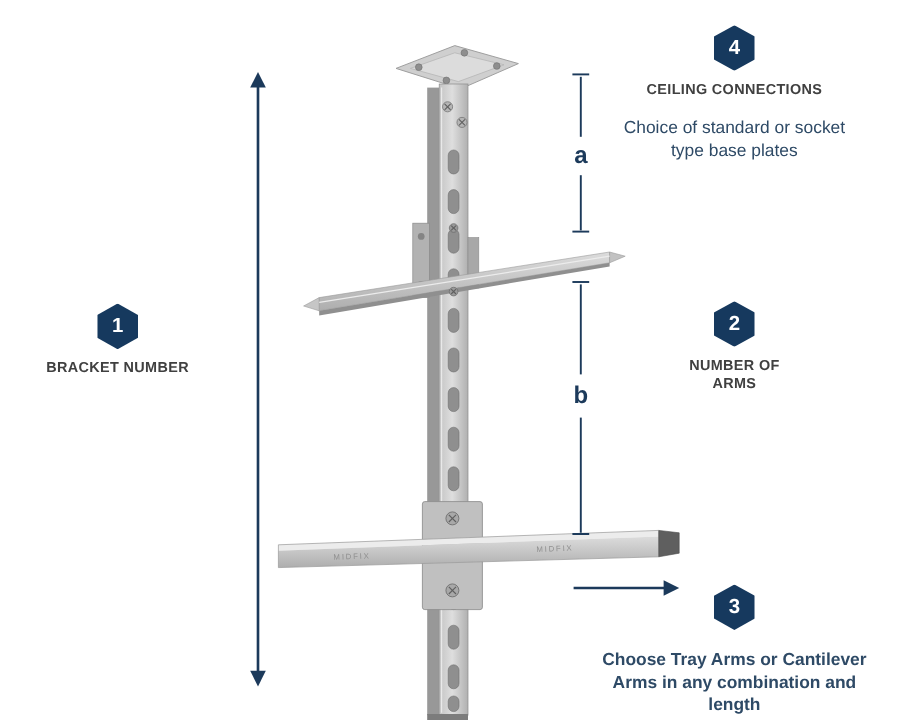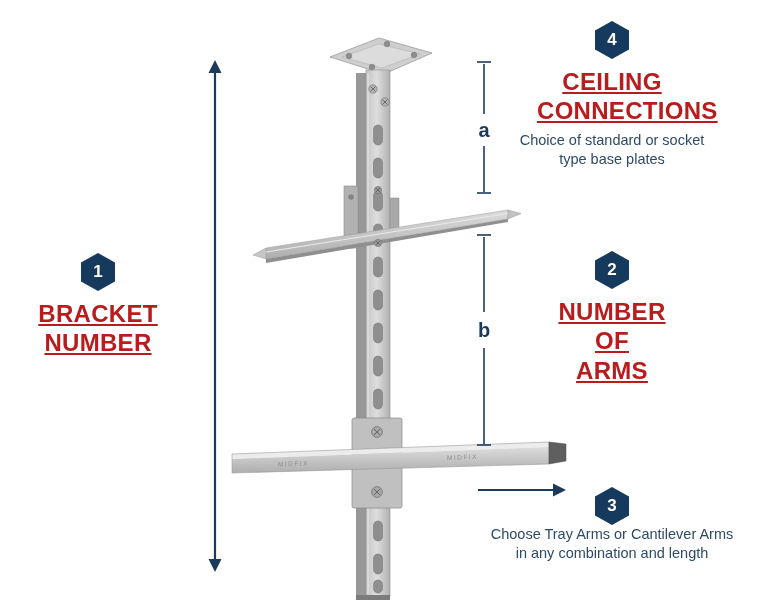--- a/index.html
+++ b/index.html
@@ -9,34 +9,34 @@
 
   .section { position:absolute; text-align:center; color:#1c3a5b; }
   .badge {
     width:34px; height:38px; margin:0 auto;
     background:#16395e;
     clip-path:polygon(50% 0,100% 25%,100% 75%,50% 100%,0 75%,0 25%);
     display:flex; align-items:center; justify-content:center;
     color:#fff; font-weight:700; font-size:17px;
   }
   .title {
-    font-size:24px; font-weight:700; letter-spacing:.3px;
-    line-height:1.22; margin:8px auto 5px; color:#b91c1c;text-decoration:underline;
+    font-size:12px; font-weight:700; letter-spacing:.3px;
+    line-height:1.22; margin:8px auto 5px; color:#404040;
   }
   .subtitle {
-    font-size:14.5px; line-height:1.32; color:#2e4a66; margin:0 auto;
+    font-size:14.5px; line-height:1.32; color:#2e4a66; margin:16px auto;
   }
   .sec-bracket  { left:0;   top:253px; width:196px; }
   .sec-ceiling  { left:517px; top:21px;  width:190px; }
   .sec-ceiling .title { max-width:150px; }
   .sec-ceiling .subtitle { max-width:185px; }
   .sec-arms     { left:517px; top:251px; width:190px; }
   .sec-arms .title { max-width:110px; }
   .sec-armtype  { left:487px; top:487px; width:250px; }
-  .sec-armtype .subtitle { max-width:250px; }
+  .sec-armtype .subtitle { max-width:250px;font-weight:bold; }
 
   .dim-label {
     position:absolute; transform:translate(-50%,-50%);
     font-size:20px; font-weight:700; color:#1c3a5b;
   }
   .dim-a { left:484px; top:130px; }
   .dim-b { left:484px; top:330px; }
 
   
   .slot { fill:#8f8f8f; stroke:#6f6f6f; stroke-width:.5; }

